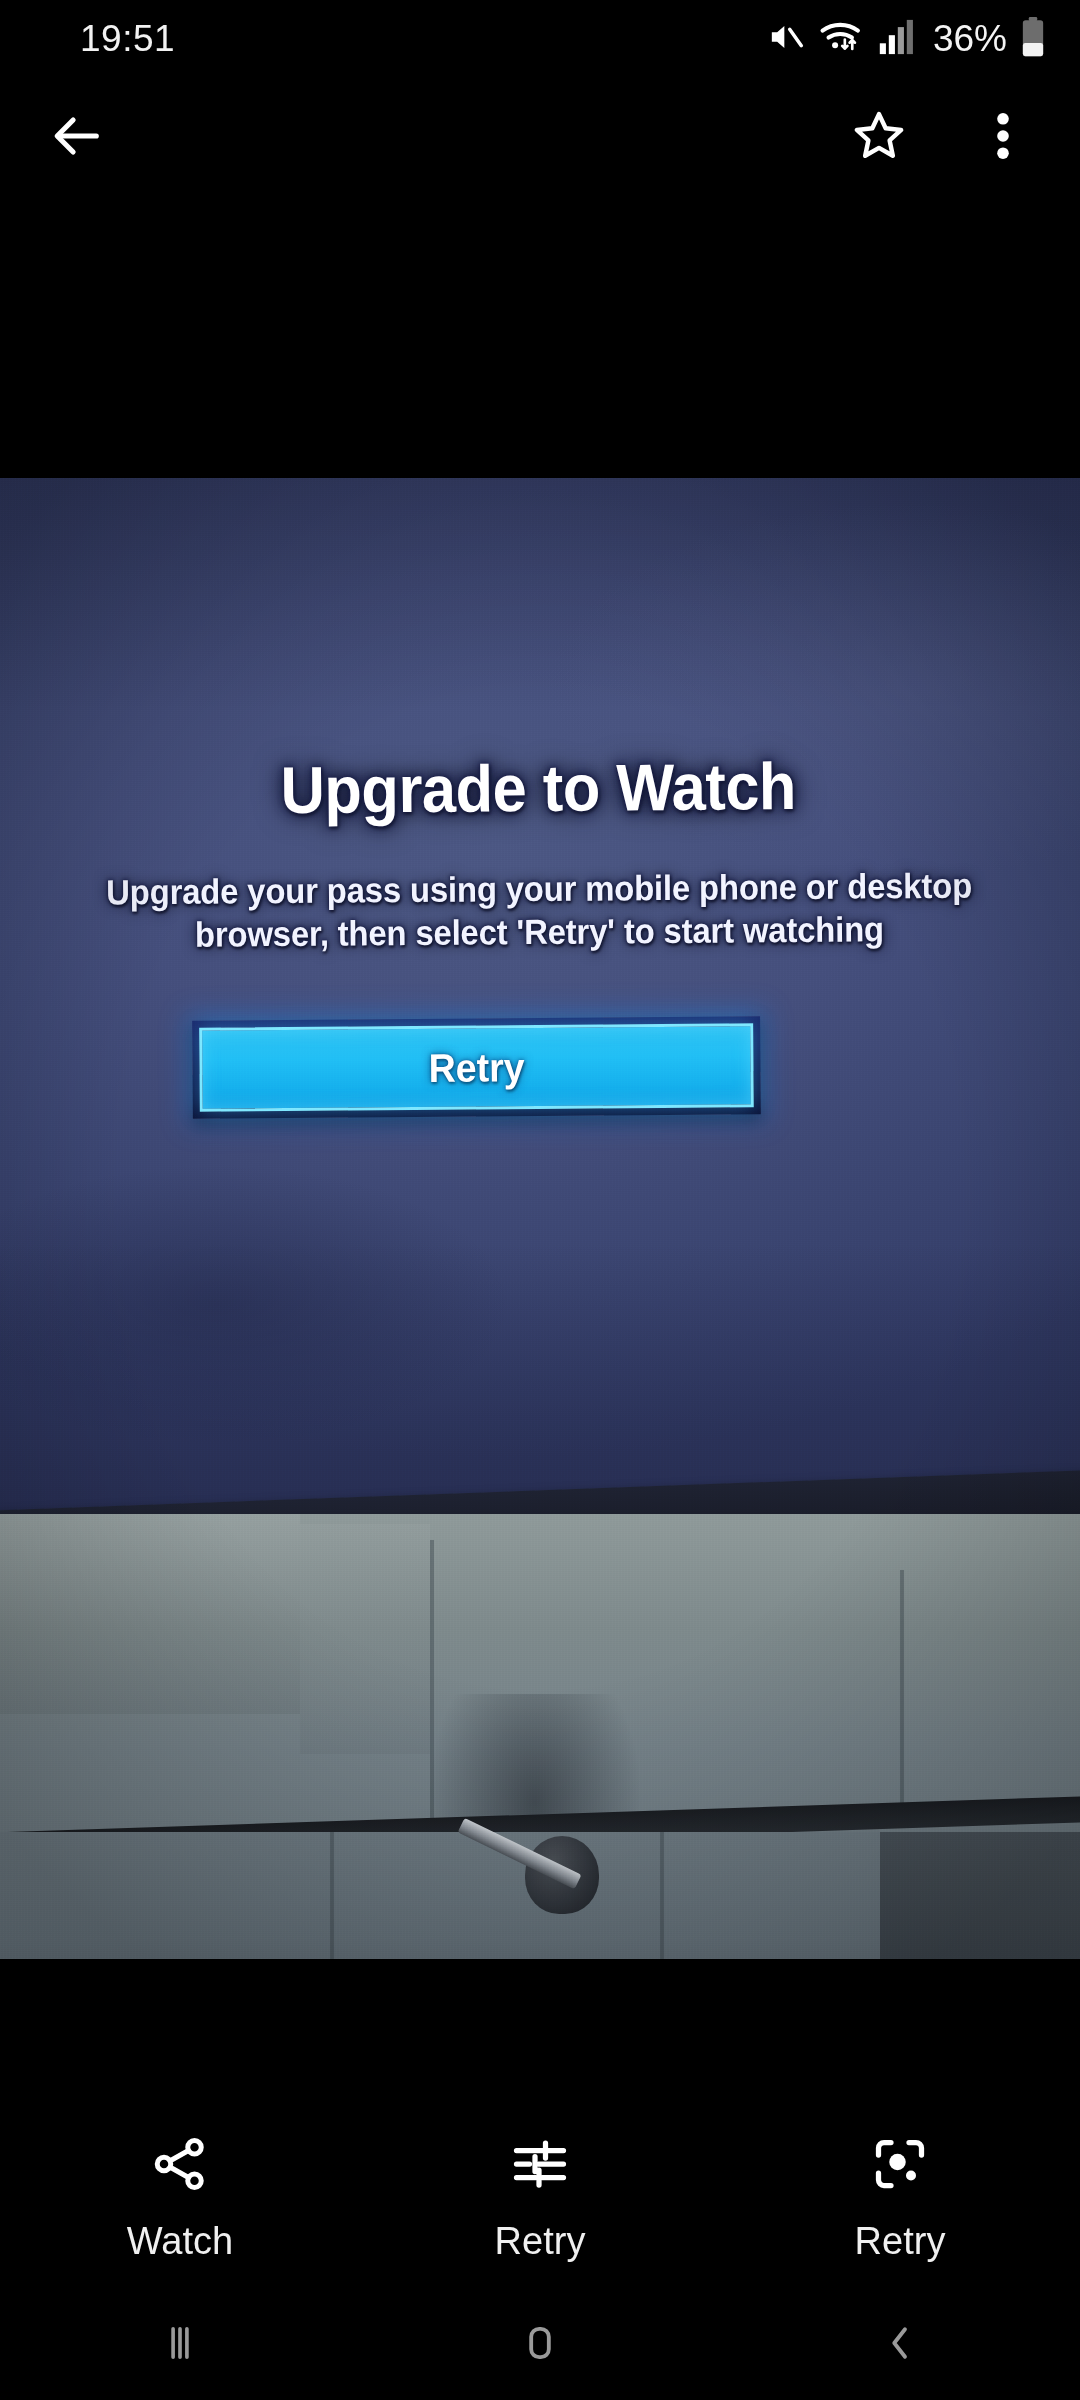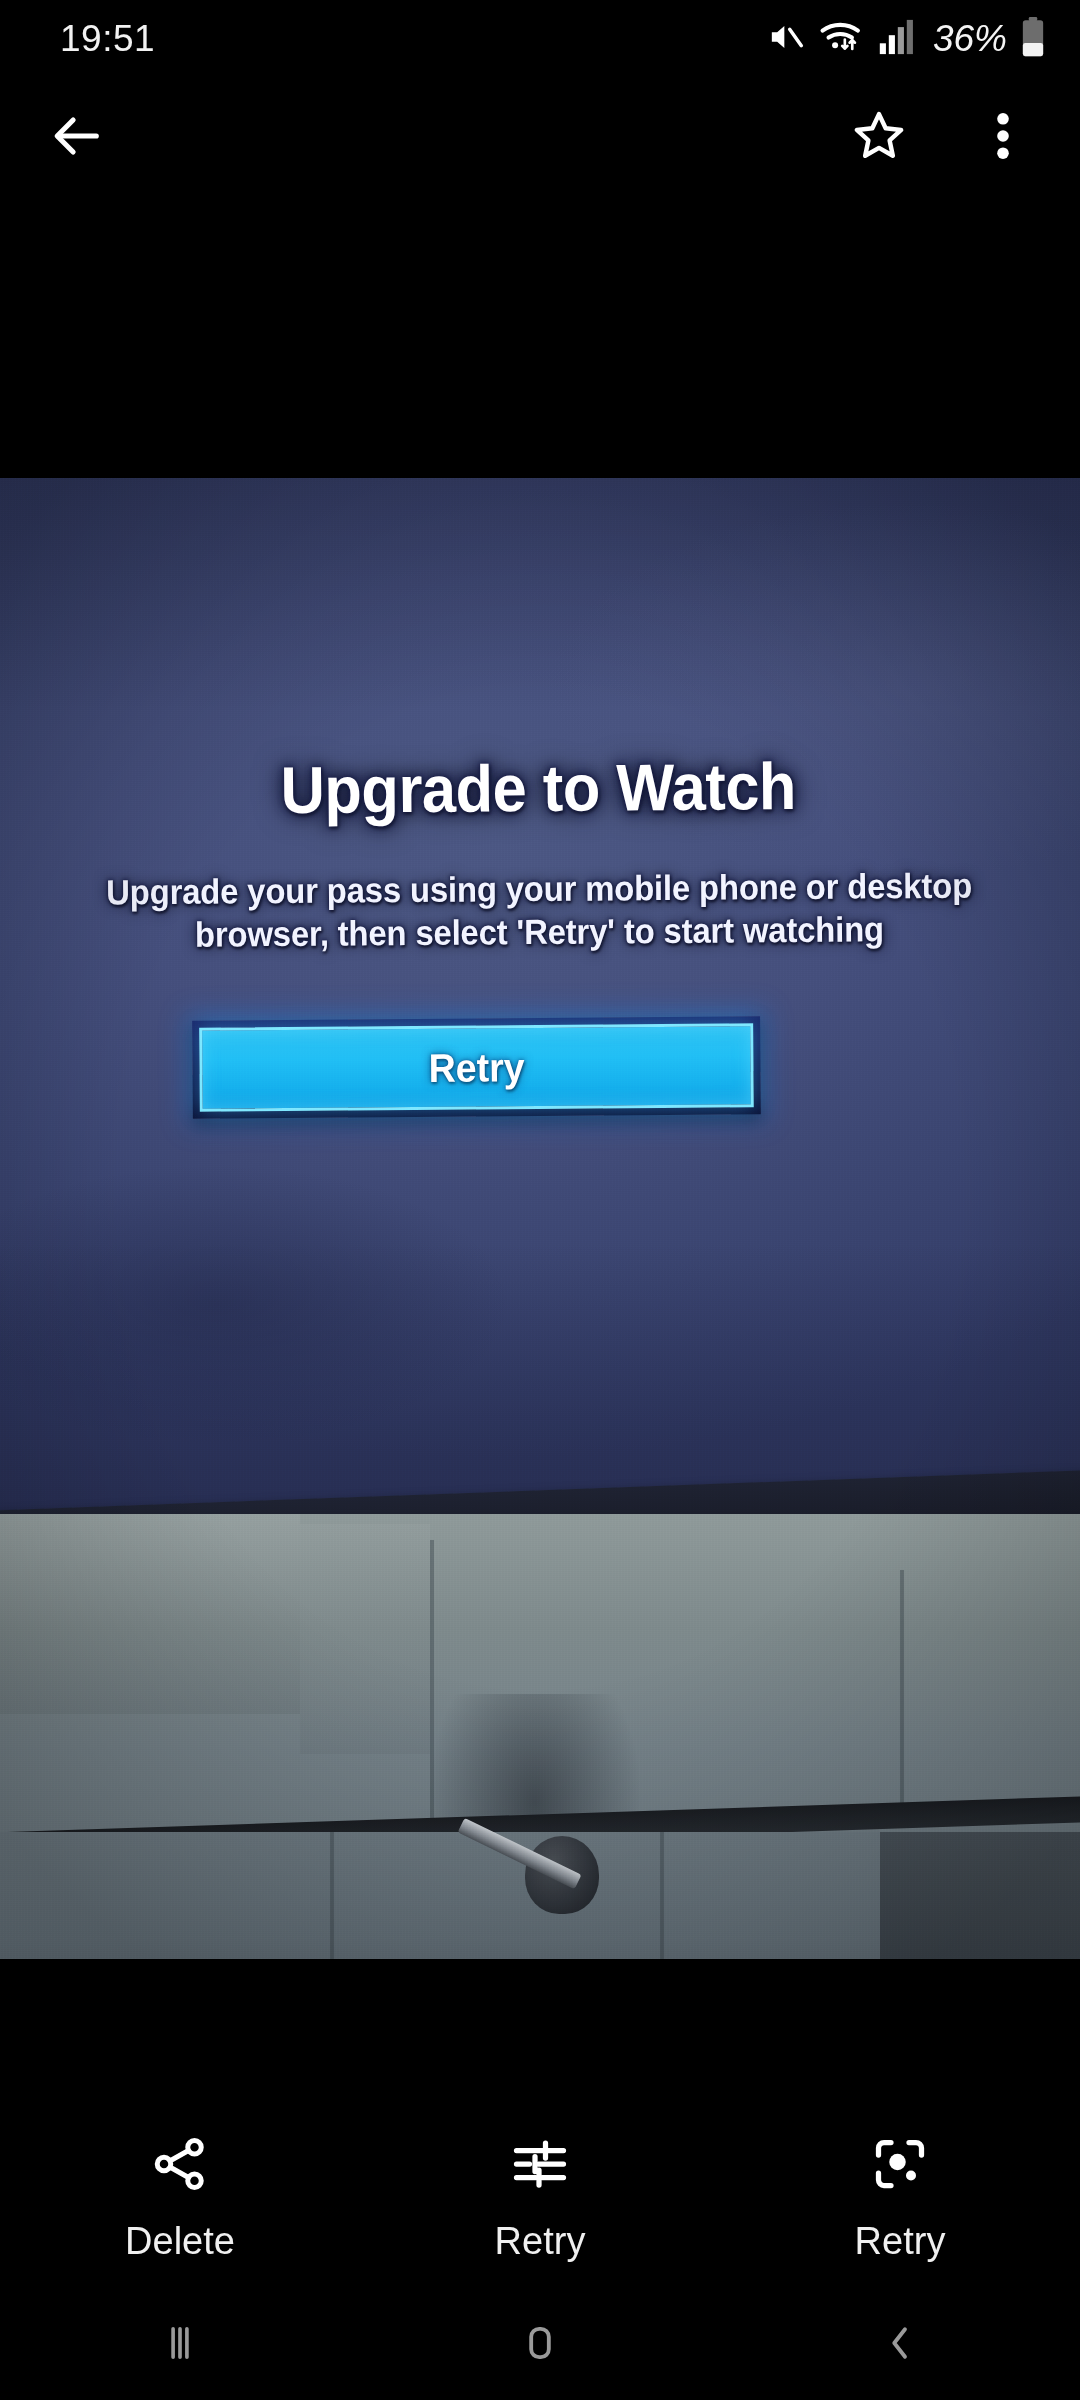--- a/index.html
+++ b/index.html
@@ -8,25 +8,25 @@
     background:#000;
     font-family:"Liberation Sans", sans-serif;
     overflow:hidden;
   }
   #screen { position:relative; width:1080px; height:2400px; background:#000; }
 
   
   .statusbar {
     position:absolute; top:0; left:0; width:1080px; height:78px;
     display:flex; align-items:center; justify-content:space-between;
-    padding:0 34px 0 60px;
+    padding:0 34px 0 80px;
   }
   .sb-time { color:#f2f2f2; font-size:37px; letter-spacing:.5px; }
   .sb-right { display:flex; align-items:center; gap:13px; }
-  .sb-pct { color:#f4f4f4; font-size:37px; margin-left:6px; letter-spacing:0;font-style:italic; }
+  .sb-pct { color:#f4f4f4; font-size:37px; margin-left:6px; letter-spacing:0; }
   .sb-icon { display:block; }
 
   
   .appbar {
     position:absolute; top:78px; left:0; width:1080px; height:120px;
     display:flex; align-items:center; justify-content:space-between;
     padding:0 44px 0 44px;
   }
   .appbar-right { display:flex; align-items:center; gap:58px; }
   .iconbtn { display:flex; align-items:center; justify-content:center; width:66px; height:66px; }
@@ -301,21 +301,21 @@
 
     <div class="tool">
       <span>
         <svg width="60" height="60" viewBox="0 0 24 24">
           <circle cx="17.8" cy="5.3" r="2.7" fill="none" stroke="#fff" stroke-width="2"></circle>
           <circle cx="5.6" cy="12" r="2.7" fill="none" stroke="#fff" stroke-width="2"></circle>
           <circle cx="17.8" cy="18.7" r="2.7" fill="none" stroke="#fff" stroke-width="2"></circle>
           <path d="M8.1 10.7 15.4 6.6M8.1 13.3l7.3 4.1" stroke="#fff" stroke-width="2" stroke-linecap="round"></path>
         </svg>
       </span>
-      <span class="tool-label">Delete</span>
+      <span class="tool-label">Watch</span>
     </div>
 
     <div class="tool">
       <span>
         <svg width="60" height="60" viewBox="0 0 24 24">
           <path d="M2.6 6.6h11M2.6 12h5.2M2.6 17.4h7.8" stroke="#fff" stroke-width="2.1" stroke-linecap="round"></path>
           <path d="M15.4 6.6h6M11.4 12h10M12.8 17.4h8.6" stroke="#fff" stroke-width="2.1" stroke-linecap="round"></path>
           <path d="M14.2 3.6v6M10 9v6M11.6 14.4v6" stroke="#fff" stroke-width="2.1" stroke-linecap="round"></path>
         </svg>
       </span>

